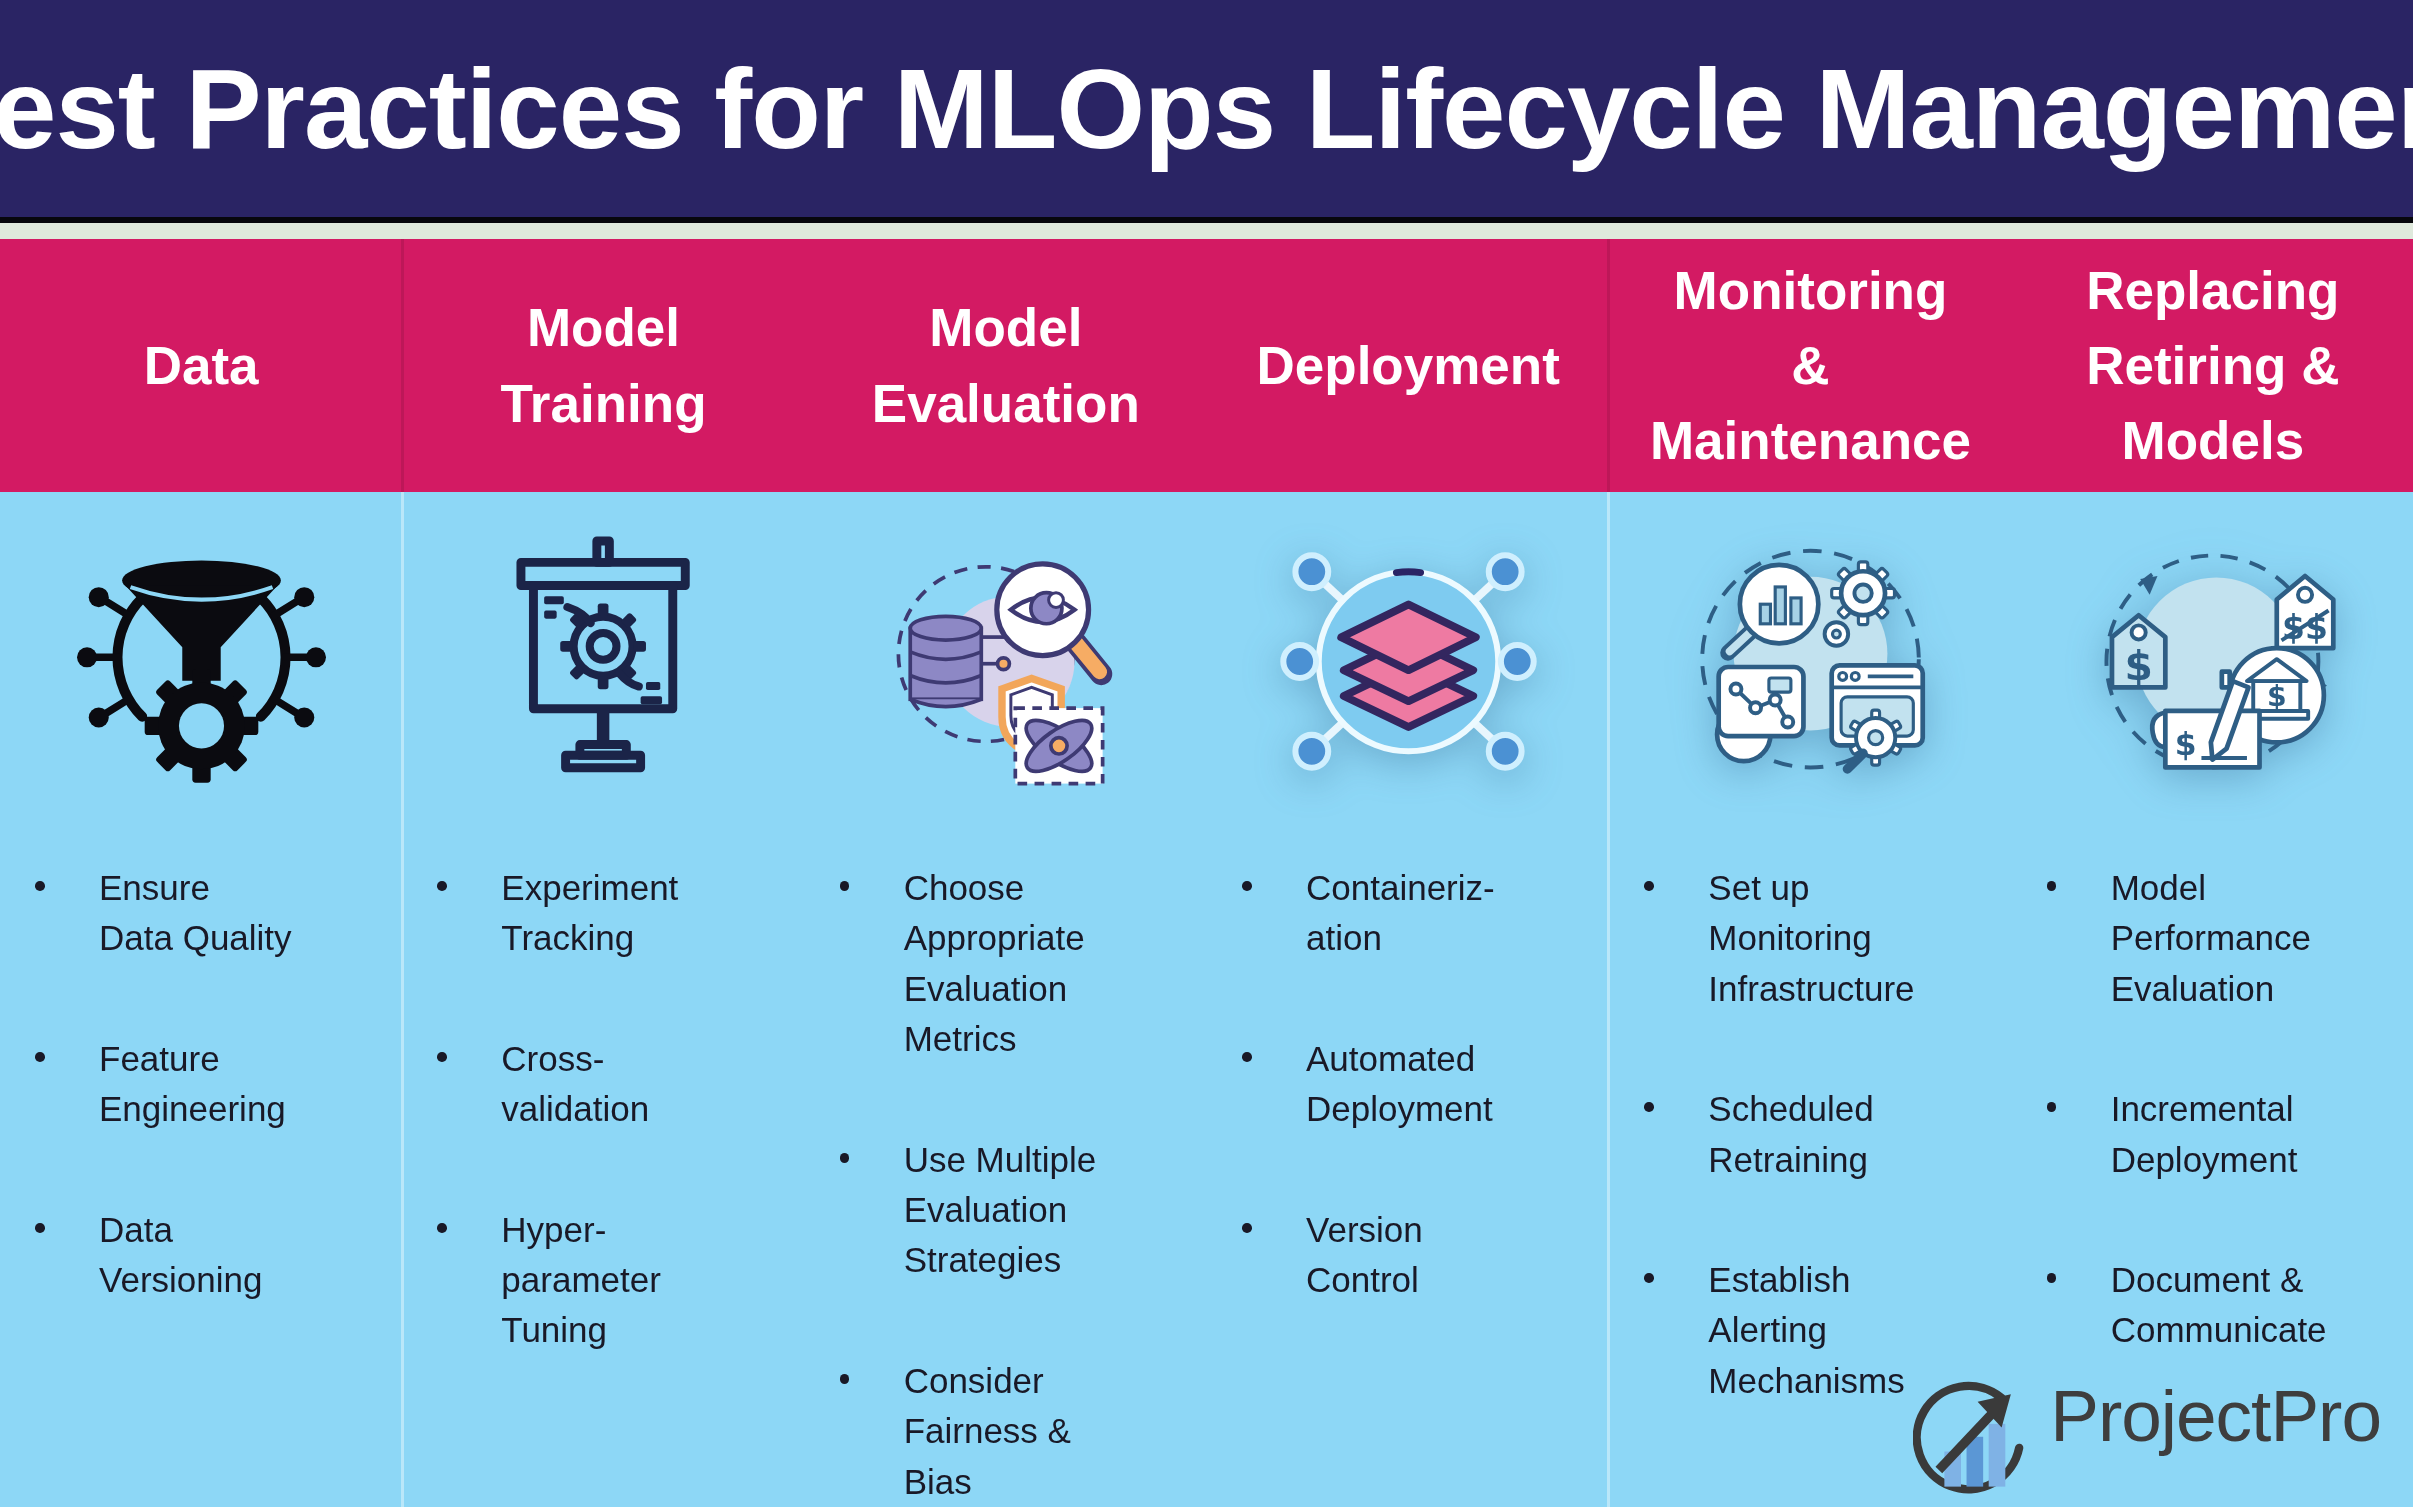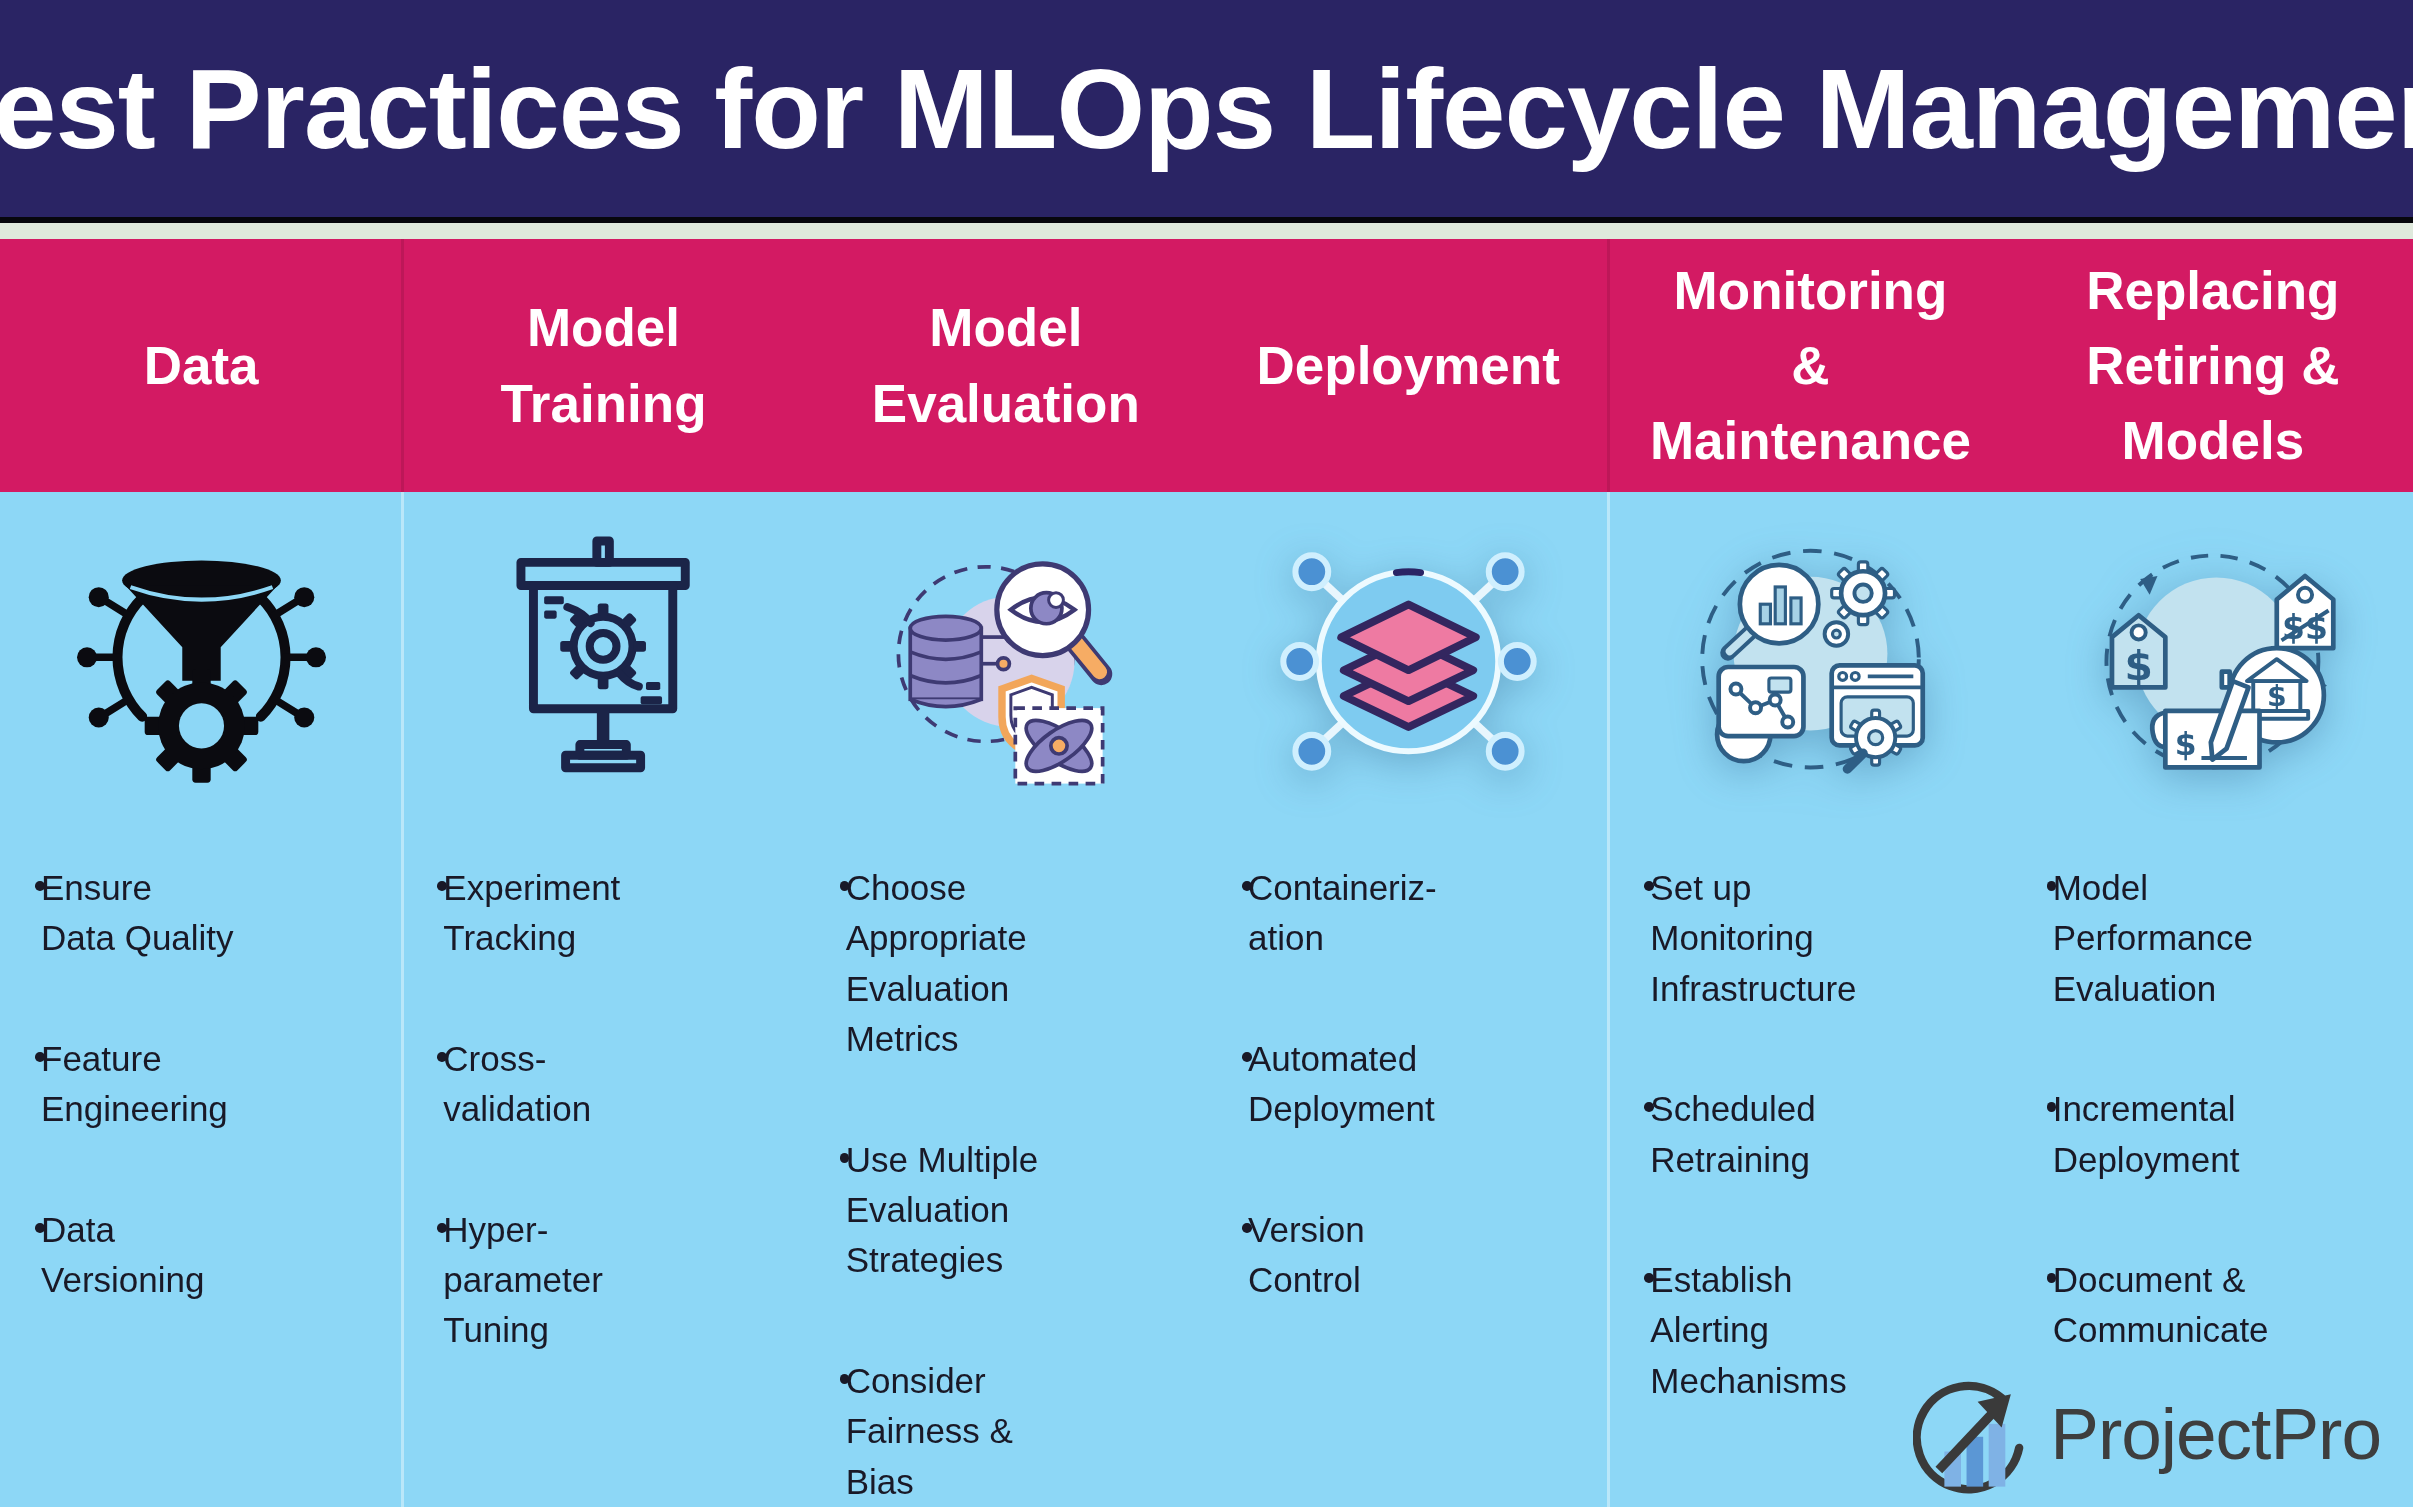--- a/index.html
+++ b/index.html
@@ -18,29 +18,29 @@
   .pink-cell{display:flex;flex-direction:column;align-items:center;justify-content:center;padding:0 11.6px;}
   .hline{display:block;color:#ffffff;font-size:53px;font-weight:800;line-height:1.42;text-align:center;white-space:nowrap;}
   
   .body-band{position:absolute;left:0;top:492px;width:2414px;height:1015px;background:#8DD7F6;}
   .columns{position:absolute;inset:0;display:grid;grid-template-columns:repeat(6,1fr);}
   .col{position:relative;}
   .icon-box{height:338px;display:flex;align-items:center;justify-content:center;}
   .icon-box svg{height:259px;width:auto;}
   .soft-shadow{filter:drop-shadow(0 9.7px 19.3px rgba(46,95,134,0.35));}
   ul.bullets{list-style:none;margin:33px 9.7px 0 0;padding:0;}
-  ul.bullets li{position:relative;padding-left:41px;margin-bottom:70px;
+  ul.bullets li{position:relative;padding-left:99px;margin-bottom:70px;
     color:#191927;font-size:35px;line-height:1.44;white-space:pre-line;}
   .dot{position:absolute;left:35px;top:18.3px;width:9.7px;height:9.7px;border-radius:50%;background:#191927;}
   
   .div-pink{position:absolute;top:239px;height:253px;width:2.9px;background:rgba(0,0,0,0.10);}
   .div-blue{position:absolute;top:492px;height:1015px;width:2.9px;background:rgba(255,255,255,0.40);}
   .dv1{left:401px;} .dv2{left:1607px;}
   
-  .logo{position:absolute;right:33px;bottom:13.5px;display:flex;align-items:center;gap:17.4px;}
+  .logo{position:absolute;right:33px;bottom:13.5px;display:flex;gap:17.4px;}
   .logo-text{color:#3E3E3E;font-size:73px;font-weight:500;letter-spacing:-1px;}
 </style>
 </head>
 <body>
 
 <div class="poster">
 
   <div class="title-band">
     <h1>Best Practices for MLOps Lifecycle Management</h1>
   </div>

